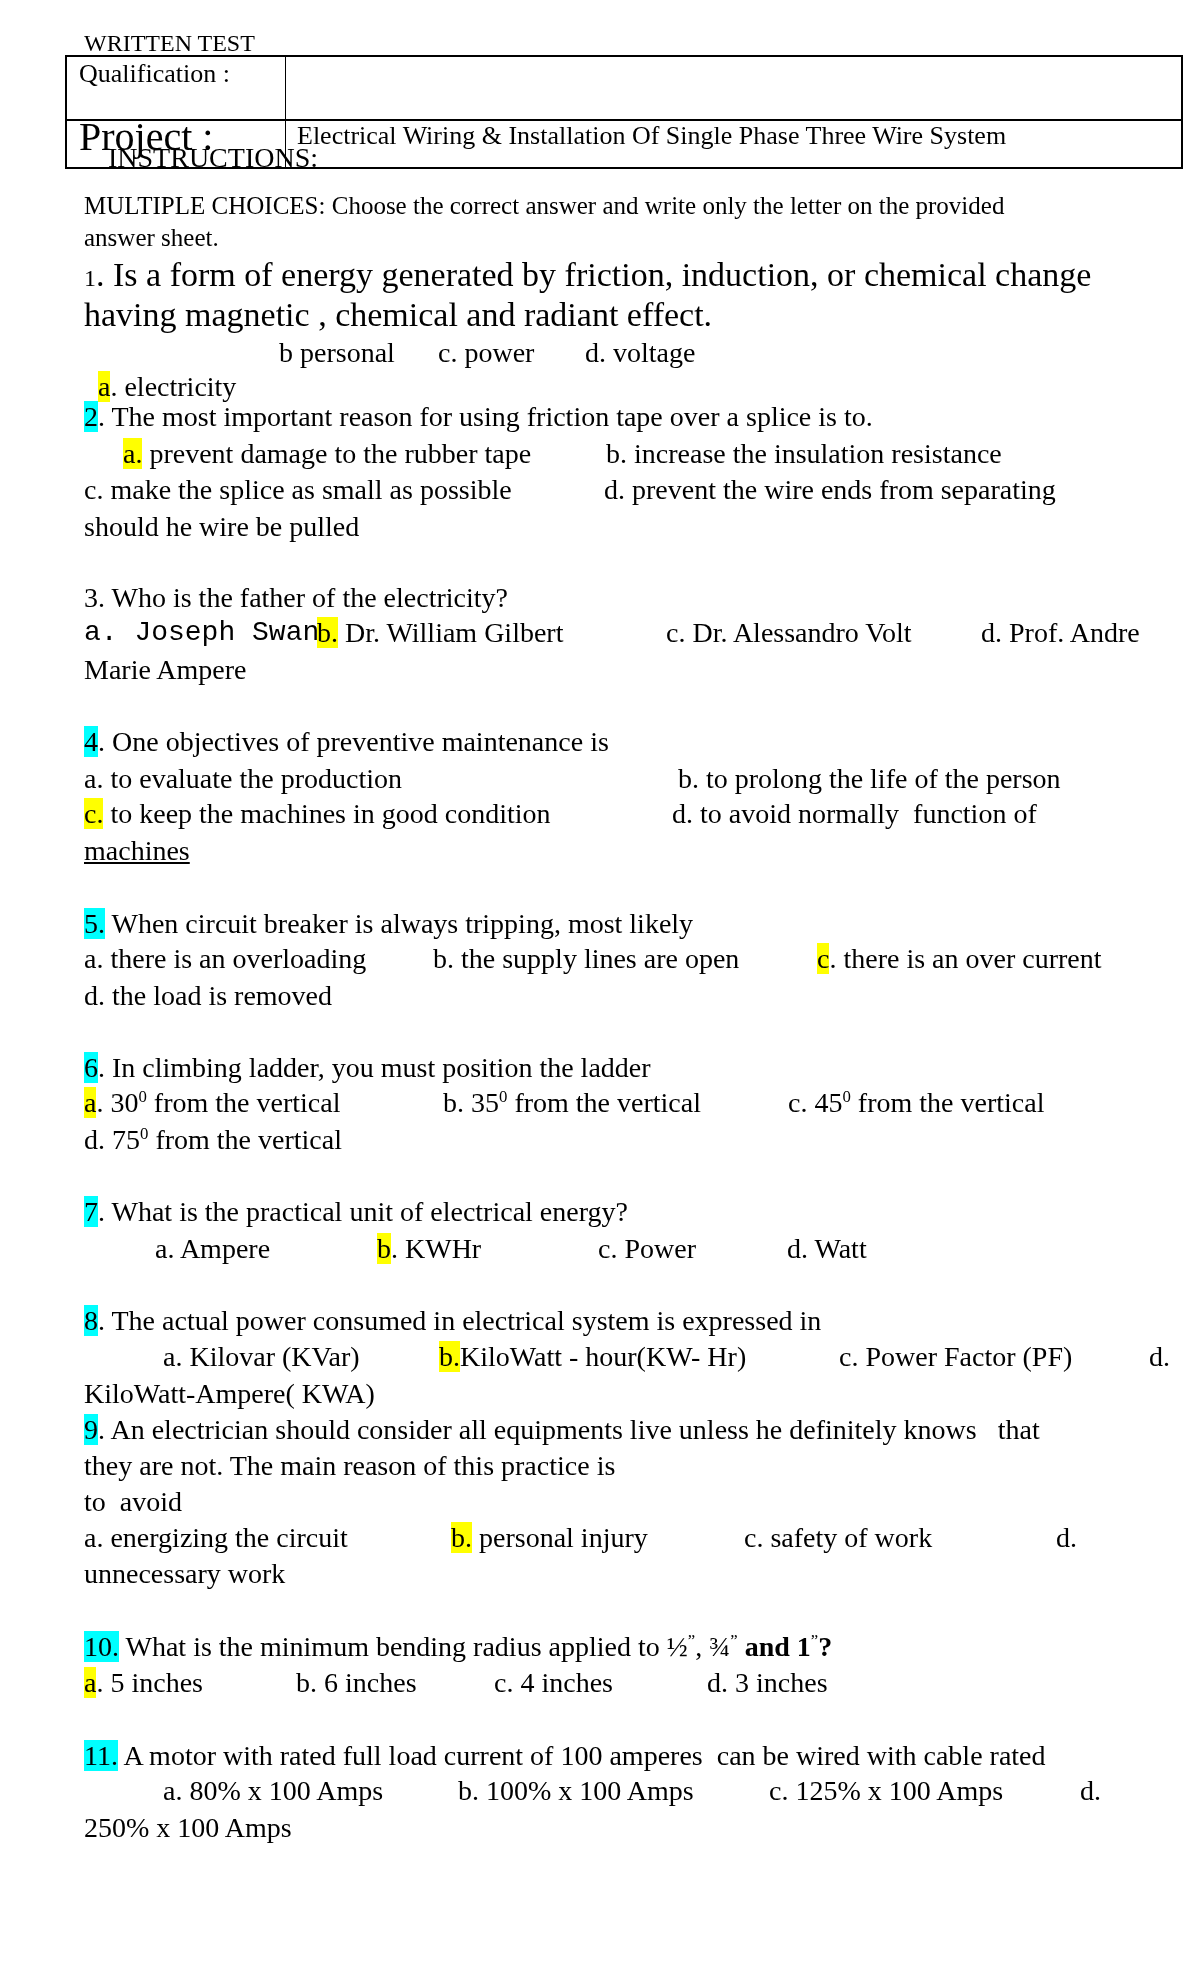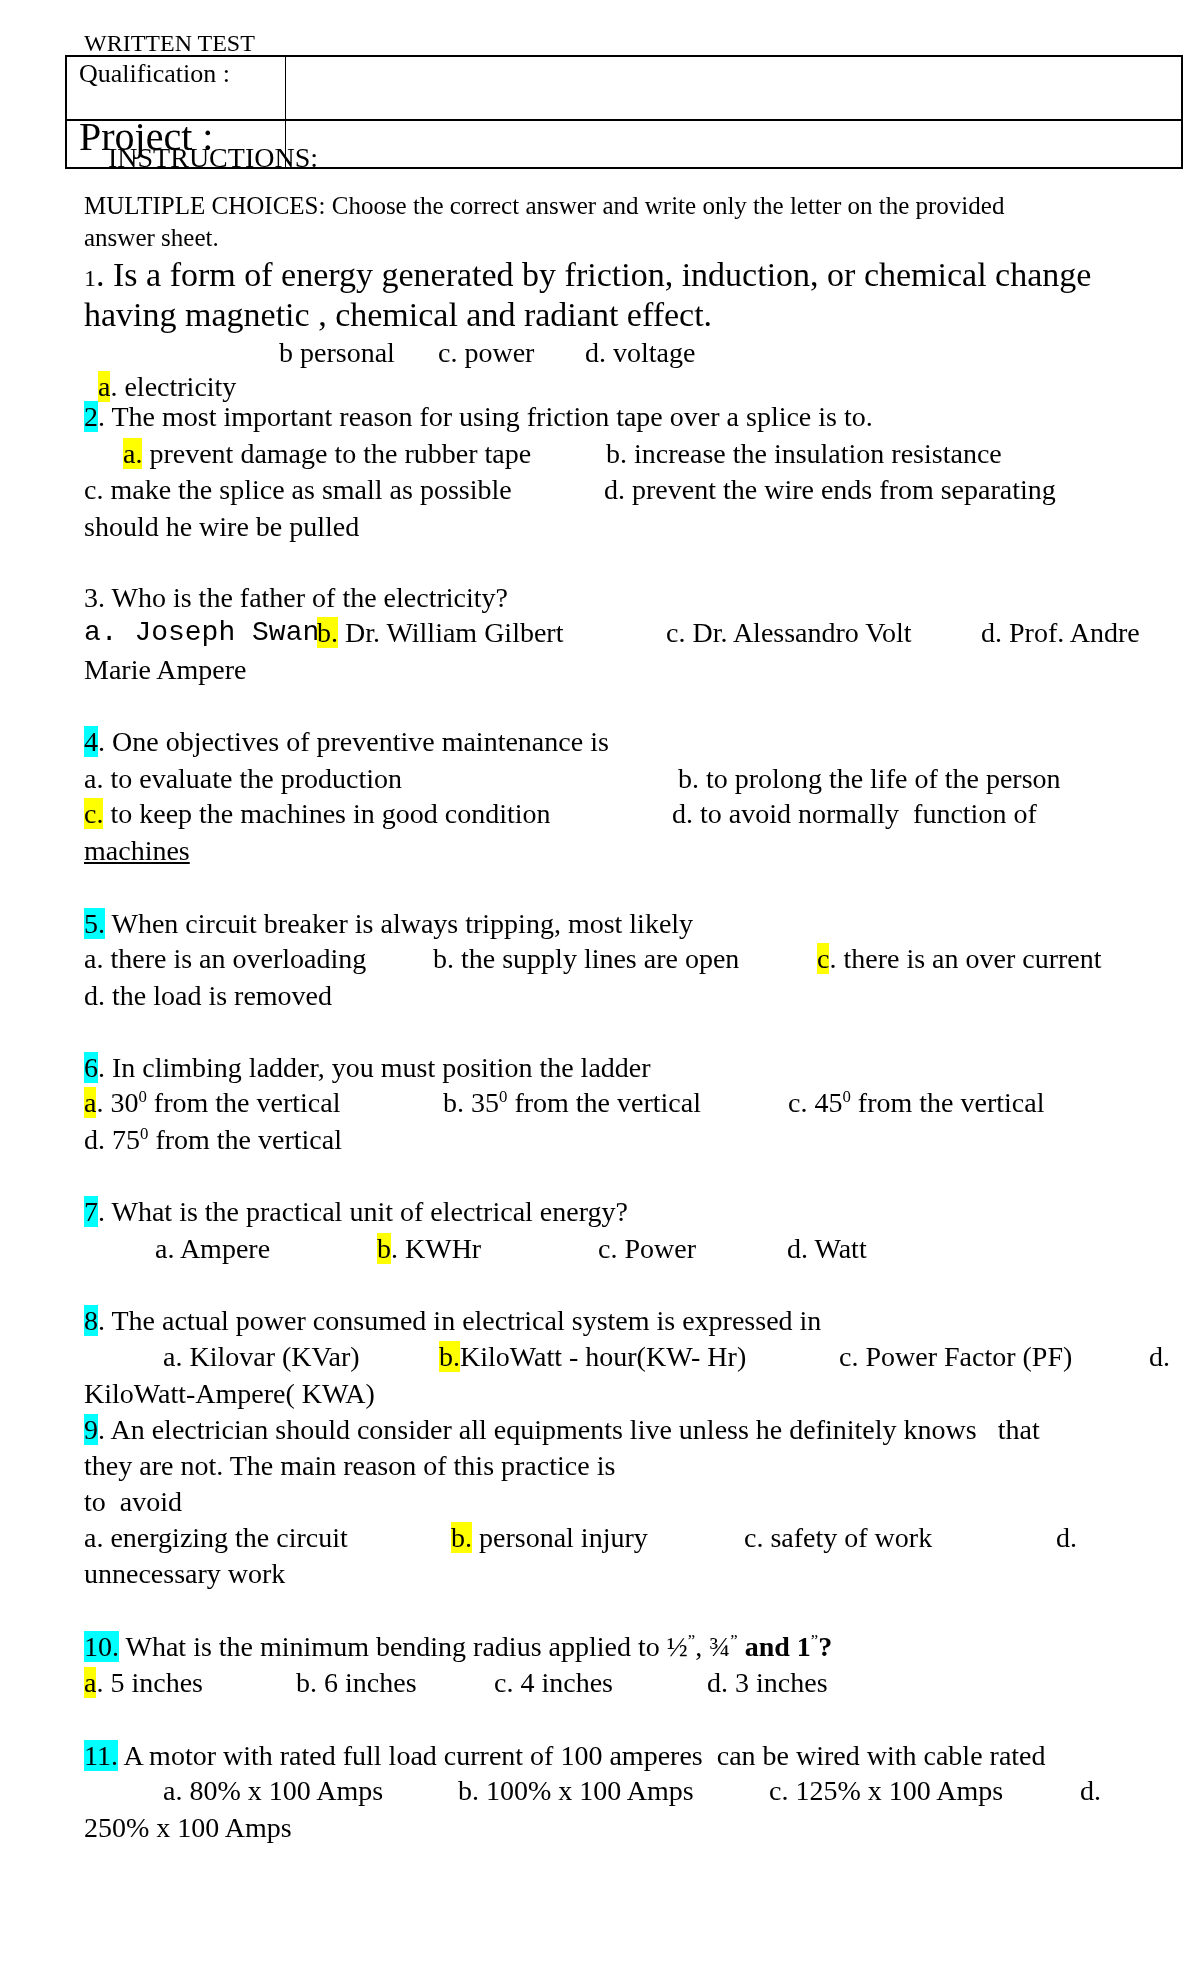--- a/index.html
+++ b/index.html
@@ -22,20 +22,21 @@
 </head>
 <body>
 
 <div class="ln sm" style="top:28px;">WRITTEN TEST</div>
 
 <div class="hdr-table">
   <div class="rowdiv"></div>
   <div class="coldiv"></div>
   <div class="cell" style="left:12px; top:2px;">Qualification :</div>
   <div class="cell" style="left:12px; top:62px; font-size:40px; line-height:36px;">Project :</div>
+  <div class="cell" style="left:230px; top:64px;">Electrical Wiring &amp; Installation Of Single Phase Three Wire System</div>
 </div>
 
 <div class="ln" style="top:141px;margin-left:24px;">INSTRUCTIONS:</div>
 <div class="ln sm" style="top:191px; font-size:25px;">MULTIPLE CHOICES: Choose the correct answer and write only the letter on the provided</div>
 <div class="ln sm" style="top:223px; font-size:25px;">answer sheet.</div>
 
 <div class="ln big" style="top:255px;"><span style="font-size:24px;">1</span><span>. Is a form of energy generated by friction, induction, or chemical change</span></div>
 <div class="ln big" style="top:295px;">having magnetic , chemical and radiant effect.</div>
 <div class="ln" style="top:336px;">
   <span class="hl-y">a</span><span>. electricity</span>

